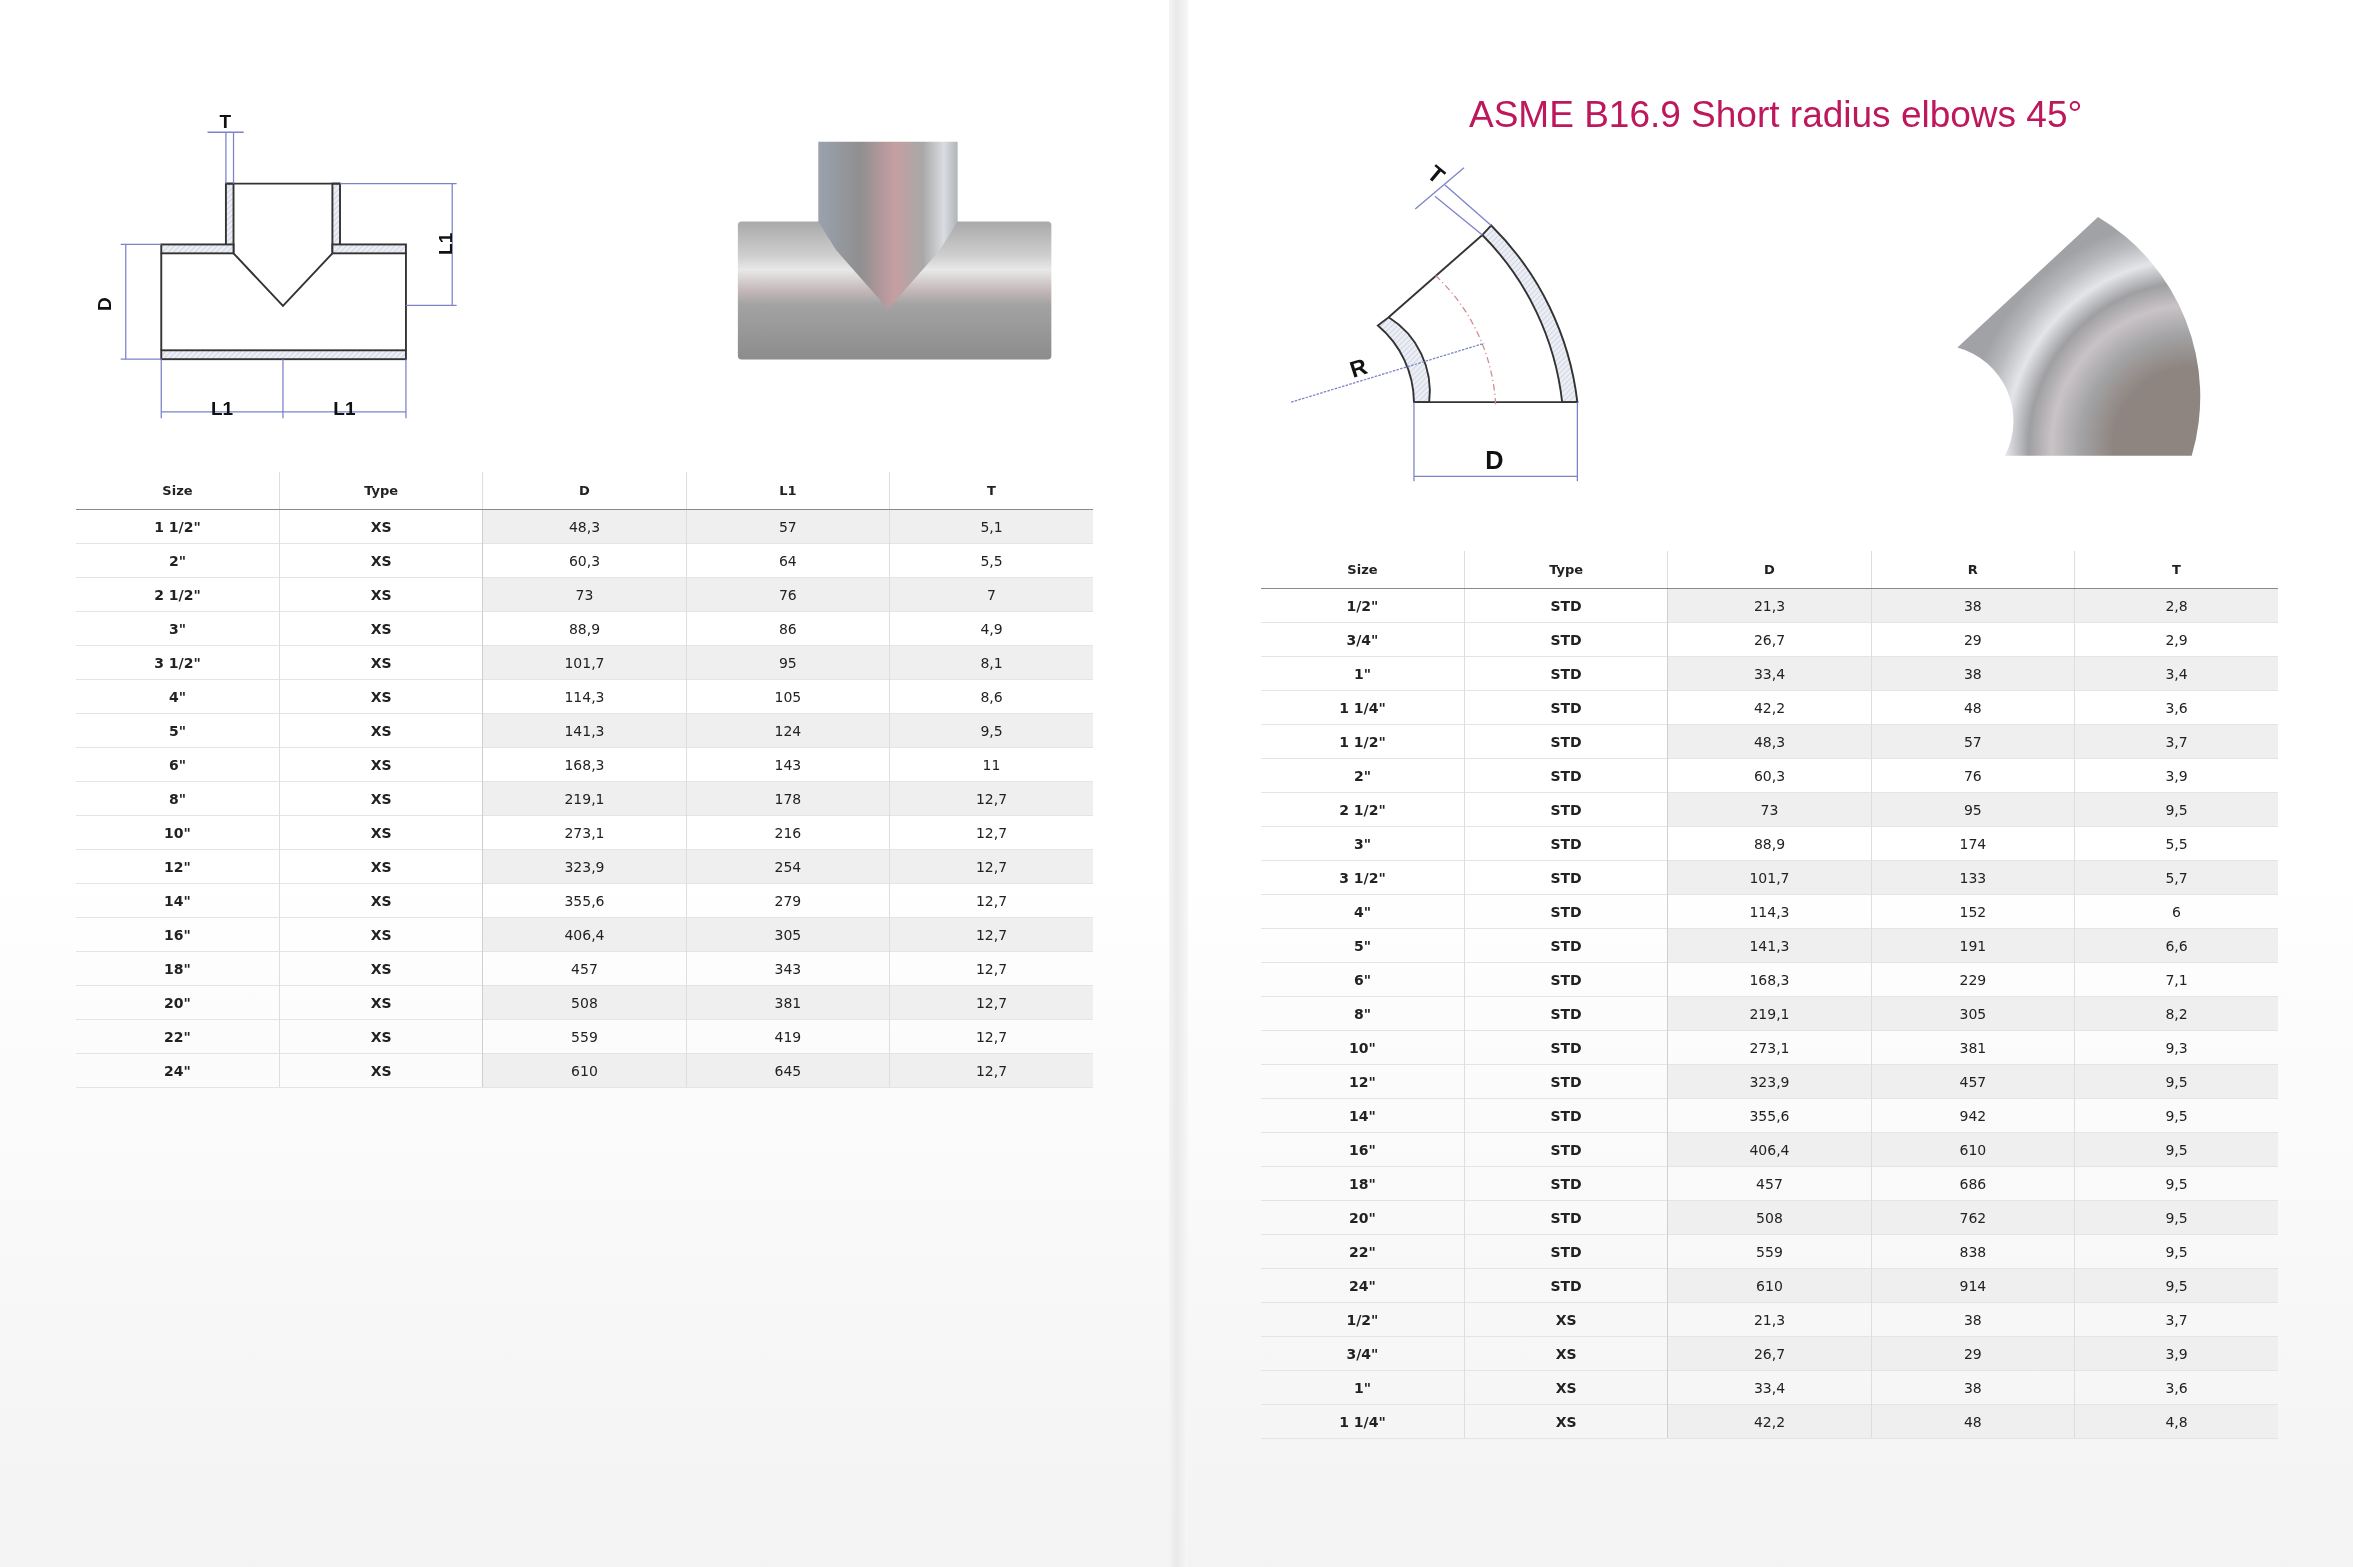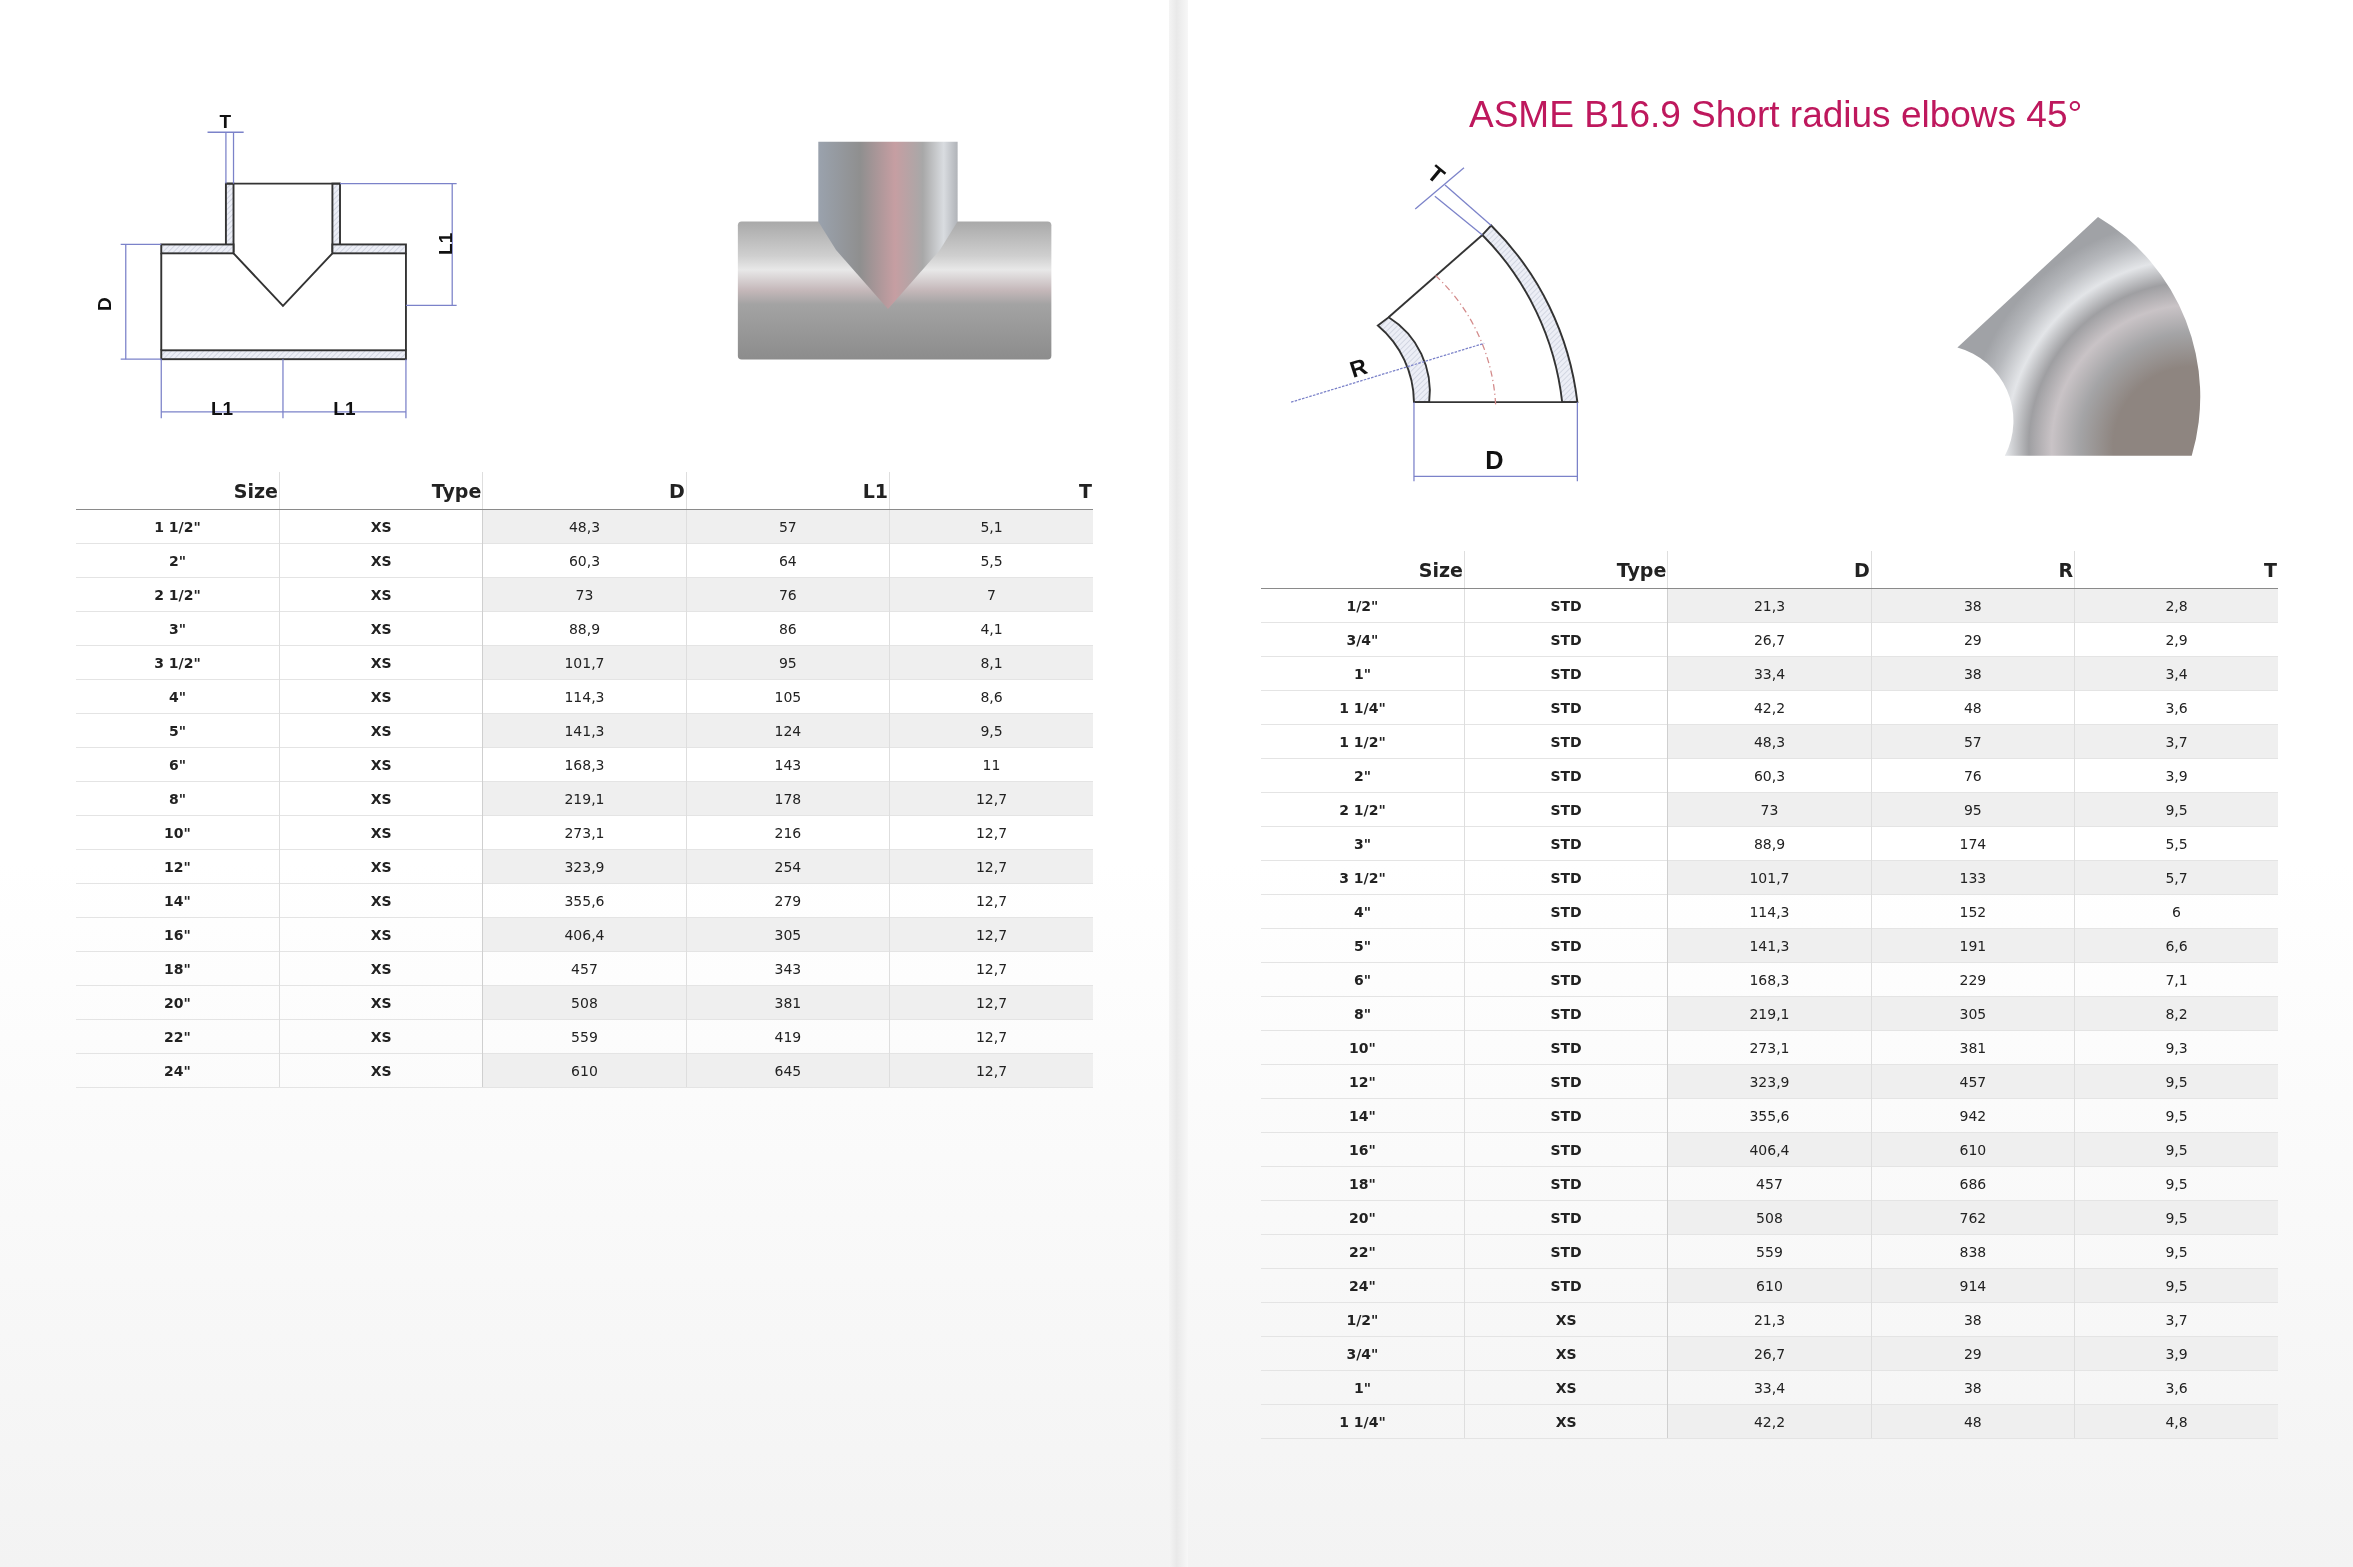--- a/index.html
+++ b/index.html
@@ -22,22 +22,22 @@
     position:absolute; left:1469px; top:94px;
     font-family:"Liberation Sans", sans-serif;
     font-size:37px; color:#be185d; white-space:nowrap;
   }
   .diagram, .photo { position:absolute; }
   table.spec {
     position:absolute; border-collapse:collapse; table-layout:fixed;
     font-family:"DejaVu Sans", sans-serif; font-size:14px; color:#222;
   }
   table.spec th {
-    font-weight:bold; height:35px; text-align:right;
-    border-bottom:1.9px solid #8a8a8a; font-size:19px;
+    font-weight:bold; height:35px; text-align:center;
+    border-bottom:1.9px solid #8a8a8a; font-size:13px;
   }
   table.spec td {
     height:33px; text-align:center;
     border-top:1.3px solid #e4e4e4;
     padding:0;
   }
   table.spec th, table.spec td { border-left:0.6px solid #dedede; }
   table.spec th:first-child, table.spec td:first-child { border-left:none; }
   table.spec td.size, table.spec td.type { font-weight:bold; }
   table.spec tr.alt td.num { background:#efefef; }
@@ -152,21 +152,21 @@
         <td class="type">XS</td>
         <td class="num first">73</td>
         <td class="num">76</td>
         <td class="num">7</td>
       </tr>
       <tr>
         <td class="size">3"</td>
         <td class="type">XS</td>
         <td class="num first">88,9</td>
         <td class="num">86</td>
-        <td class="num">4,1</td>
+        <td class="num">4,9</td>
       </tr>
       <tr class="alt">
         <td class="size">3 1/2"</td>
         <td class="type">XS</td>
         <td class="num first">101,7</td>
         <td class="num">95</td>
         <td class="num">8,1</td>
       </tr>
       <tr>
         <td class="size">4"</td>

